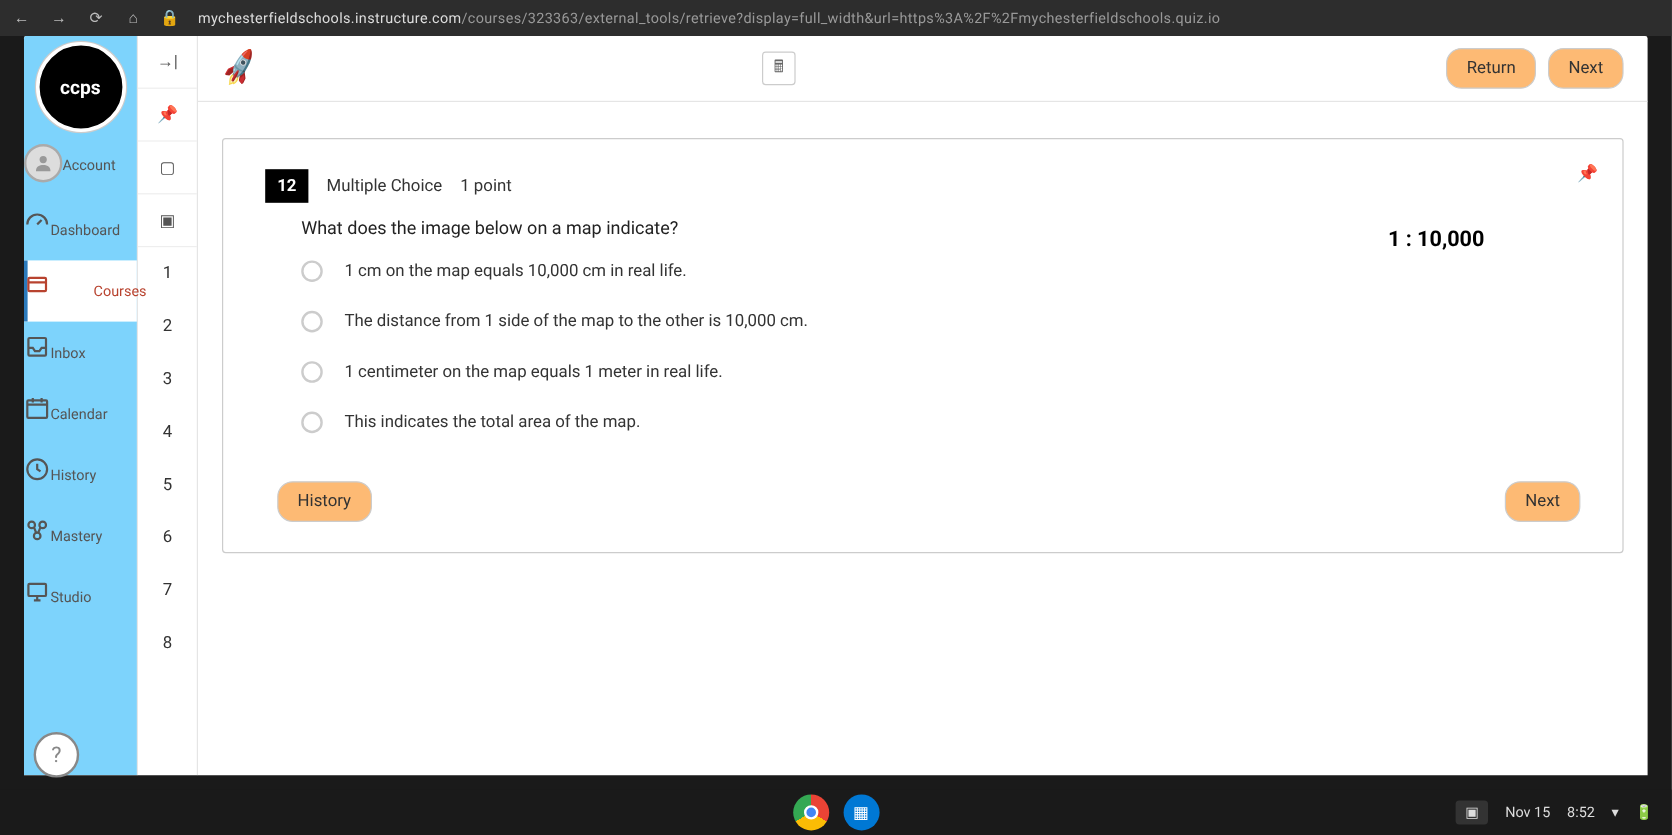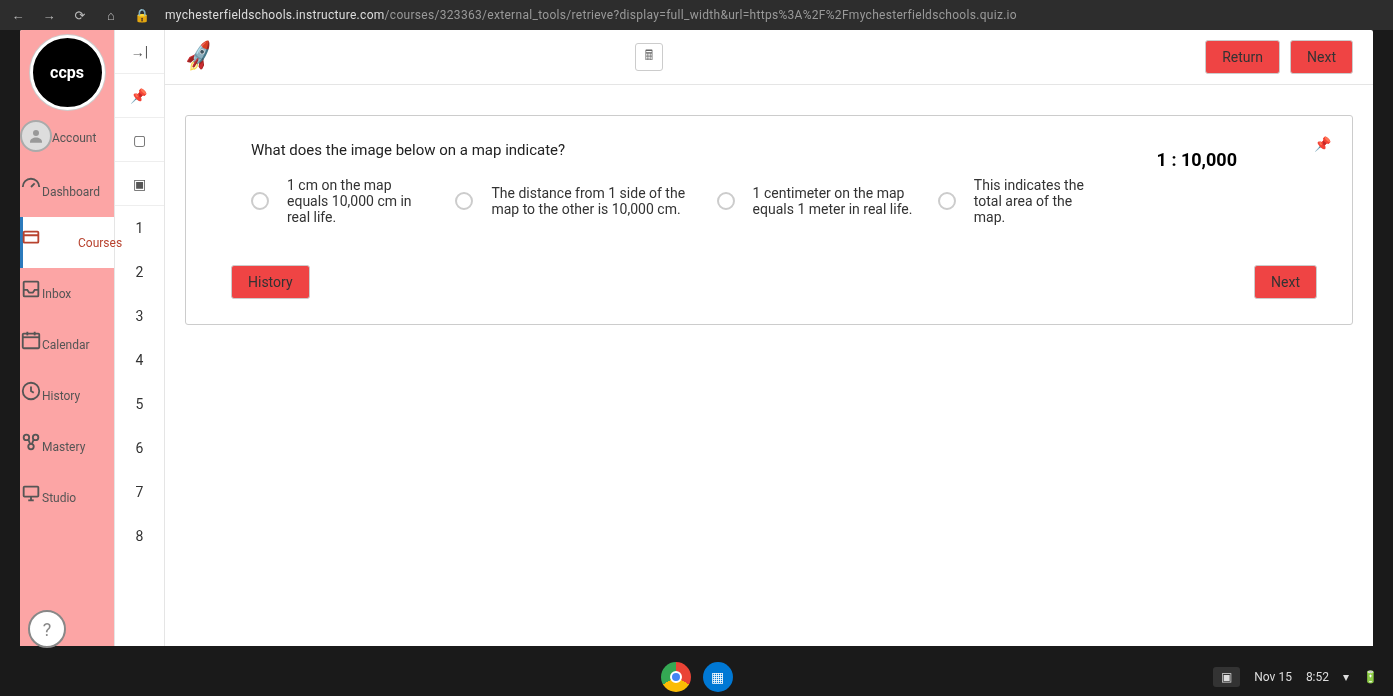--- a/index.html
+++ b/index.html
@@ -2,48 +2,48 @@
 <html><head>
 <meta charset="utf-8">
 <style>
 * { margin:0; padding:0; box-sizing:border-box; font-family:-apple-system,BlinkMacSystemFont,"Segoe UI",Roboto,Arial,sans-serif; }
 html,body { width:1393px; height:696px; background:#1a1a1a; overflow:hidden; }
 .browser-bar { height:30px; background:#2d2d2d; display:flex; align-items:center; padding:0 10px; gap:15px; color:#ccc; font-size:13px; }
 .browser-bar .ico { width:16px; height:16px; display:inline-flex; align-items:center; justify-content:center; color:#bbb; }
 .url { color:#999; font-size:12px; white-space:nowrap; overflow:hidden; letter-spacing:.3px; }
 .url .dom { color:#ddd; }
 .app { position:absolute; top:30px; left:20px; right:20px; bottom:50px; background:#fff; display:flex; border-radius:2px 2px 0 0; overflow:hidden; }
-.canvas-nav { width:95px; background:#fca5a5; border-right:1px solid #e5e5e5; display:flex; flex-direction:column; align-items:center; padding-top:5px; }
+.canvas-nav { width:95px; background:#7dd3fc; border-right:1px solid #e5e5e5; display:flex; flex-direction:column; align-items:center; padding-top:5px; }
 .logo { width:75px; height:75px; border-radius:50%; background:#000; color:#fff; display:flex; flex-direction:column; align-items:center; justify-content:center; font-weight:700; font-size:16px; position:relative; border:3px solid #fff; box-shadow:0 0 0 1px #ccc; }
 .nav-item { width:100%; display:flex; flex-direction:row; align-items:center; padding:10px 0; color:#555; font-size:12px; cursor:pointer; }
 .nav-item.active { background:#fff; box-shadow:inset 3px 0 0 #2b7abc; color:#2b7abc; }
 .nav-item .icon { font-size:20px; margin-bottom:4px; color:#555; }
 .nav-item.active .icon { color:#2b7abc; }
 .avatar { width:32px; height:32px; border-radius:50%; background:#ddd; border:2px solid #aaa; margin-bottom:4px; display:flex; align-items:center; justify-content:center; }
 .qnav { width:50px; border-right:1px solid #e5e5e5; display:flex; flex-direction:column; }
 .qnav-tool { height:44px; display:flex; align-items:center; justify-content:center; border-bottom:1px solid #eee; color:#555; font-size:14px; cursor:pointer; }
 .qnav-num { height:44px; display:flex; align-items:center; justify-content:center; color:#333; font-size:14px; cursor:pointer; }
 .main { flex:1; display:flex; flex-direction:column; }
 .topbar { height:55px; border-bottom:1px solid #e5e5e5; display:flex; align-items:center; padding:0 20px; }
 .rocket { font-size:24px; color:#333; transform:rotate(-15deg); }
 .topbar-spacer { flex:1; }
 .calc-ico { width:28px; height:28px; border:1px solid #ccc; border-radius:3px; display:flex; align-items:center; justify-content:center; font-size:14px; color:#666; margin-right:auto; margin-left:420px; }
-.btn { padding:8px 16px; border:1px solid #ccc; background:#ef4444; border-radius:3px; font-size:14px; color:#333; cursor:pointer; margin-left:10px; }
+.btn { padding:8px 16px; border:1px solid #ccc; background:#fdba74; border-radius:13px; font-size:14px; color:#333; cursor:pointer; margin-left:10px; }
 .content { flex:1; padding:30px 20px 20px 20px; overflow:auto; }
 .qcard { border:1px solid #ccc; border-radius:3px; padding:25px 35px; position:relative; }
 .qhead { display:flex; align-items:center; gap:15px; margin-bottom:12px; }
 .qnum { background:#000; color:#fff; padding:6px 10px; font-weight:700; font-size:14px; }
 .qtype { color:#333; font-size:14px; }
 .qpts { color:#333; font-size:14px; }
 .pin { position:absolute; right:20px; top:20px; color:#888; font-size:14px; }
 .qbody { display:flex; gap:60px; }
 .qleft { flex:1; }
 .qprompt { color:#222; font-size:15px; margin:0 0 18px 30px; }
 .scale { font-weight:700; font-size:18px; color:#000; margin-top:8px; white-space:nowrap; padding-right:80px; }
-.opts { display:flex; flex-direction:row; gap:24px; margin-left:30px;justify-content:flex-end; }
+.opts { display:flex; flex-direction:column; gap:24px; margin-left:30px;justify-content:flex-end; }
 .opt { display:flex; align-items:center; gap:18px; cursor:pointer; }
 .radio { width:18px; height:18px; border:2px solid #ccc; border-radius:50%; flex-shrink:0; }
 .opt-text { color:#333; font-size:14px; }
 .qfoot { display:flex; justify-content:space-between; margin-top:40px; }
 .taskbar { position:absolute; left:0; right:0; bottom:0; height:38px; background:#1a1a1a; display:flex; align-items:center; padding:0 15px; color:#ddd; font-size:12px; }
 .taskbar .right { margin-left:auto; display:flex; align-items:center; gap:14px; }
 .taskbar .pill { background:#333; padding:3px 8px; border-radius:3px; }
 .task-apps { position:absolute; left:50%; transform:translateX(-50%); display:flex; gap:12px; }
 .task-apps .a { width:30px; height:30px; border-radius:50%; display:flex; align-items:center; justify-content:center; font-size:14px; }
 .help { position:absolute; left:28px; bottom:48px; width:38px; height:38px; border:2px solid #888; border-radius:50%; display:flex; align-items:center; justify-content:center; color:#888; font-size:18px; background:#fff; z-index:5; }
@@ -152,20 +152,25 @@
       <span class="rocket">🚀</span>
       <div class="calc-ico">🖩</div>
       <div class="topbar-spacer"></div>
       <button class="btn">Return</button>
       <button class="btn">Next</button>
     </div>
 
     <div class="content">
       <div class="qcard">
         <span class="pin">📌</span>
+        <div class="qhead">
+          <span class="qnum">12</span>
+          <span class="qtype">Multiple Choice</span>
+          <span class="qpts">1 point</span>
+        </div>
         <div class="qbody">
           <div class="qleft">
             <div class="qprompt">What does the image below on a map indicate?</div>
             <div class="opts">
               <div class="opt">
                   <span class="radio"></span>
                   <span class="opt-text">1 cm on the map equals 10,000 cm in real life.</span>
                 </div>
               <div class="opt">
                   <span class="radio"></span>

